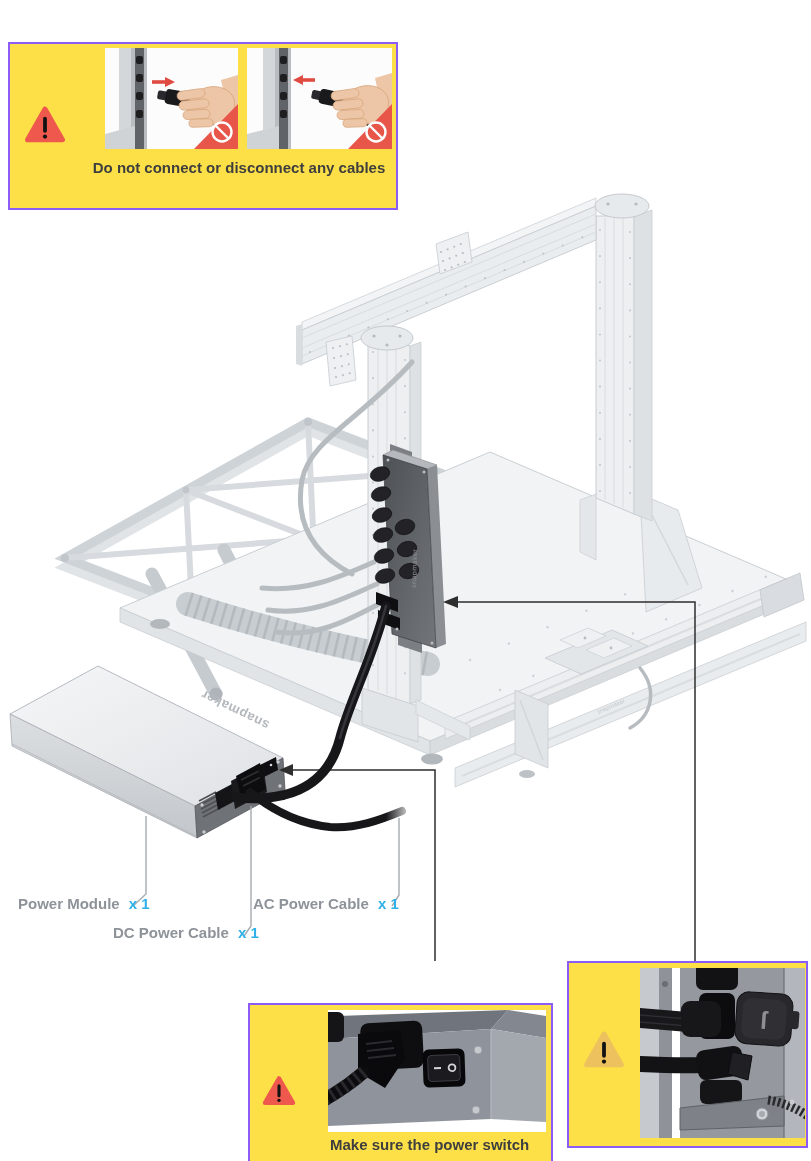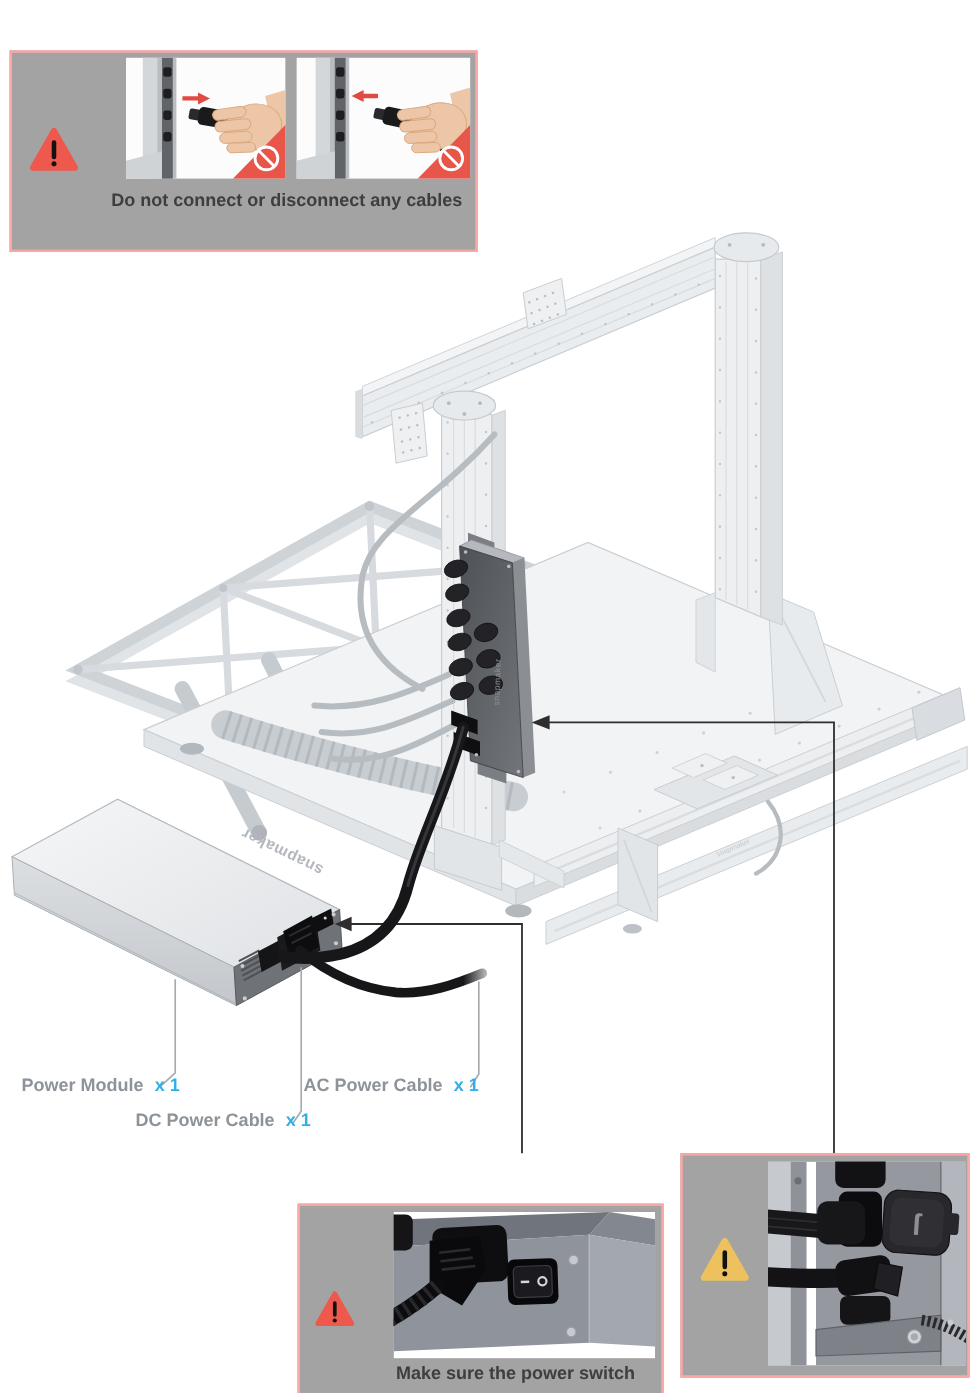--- a/index.html
+++ b/index.html
@@ -1,19 +1,19 @@
 <!DOCTYPE html>
 <html><head>
 <meta charset="utf-8">
 <style>
   html,body{margin:0;padding:0;background:#ffffff;}
   .page{position:relative;width:811px;height:1161px;background:#ffffff;
         font-family:"Liberation Sans",sans-serif;overflow:hidden;}
   .machine-layer{position:absolute;left:0;top:0;z-index:1;}
-  .callout-box{position:absolute;border:2px solid #fca5a5;background:#a3a3a3;
+  .callout-box{position:absolute;border:2px solid #8b5cf6;background:#fde047;
         box-sizing:border-box;z-index:2;}
   .warn-text{position:absolute;font-weight:bold;font-size:15px;color:#3e3e3e;
         line-height:23px;}
   .abs{position:absolute;}
 </style>
 </head>
 <body>
 
 <div class="page">
 

